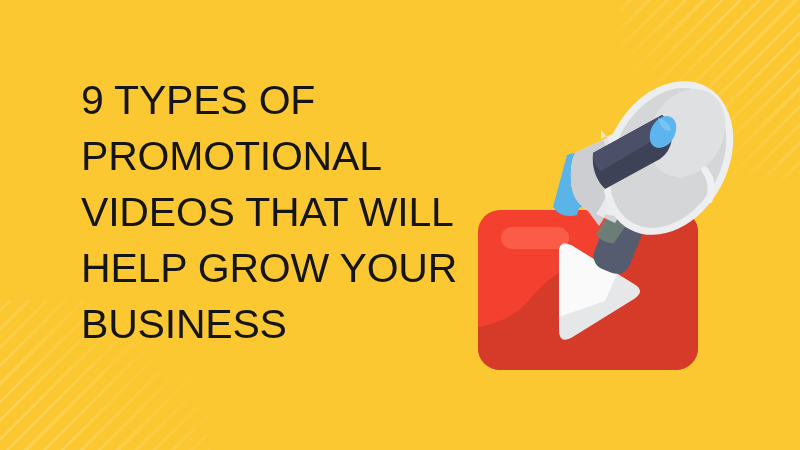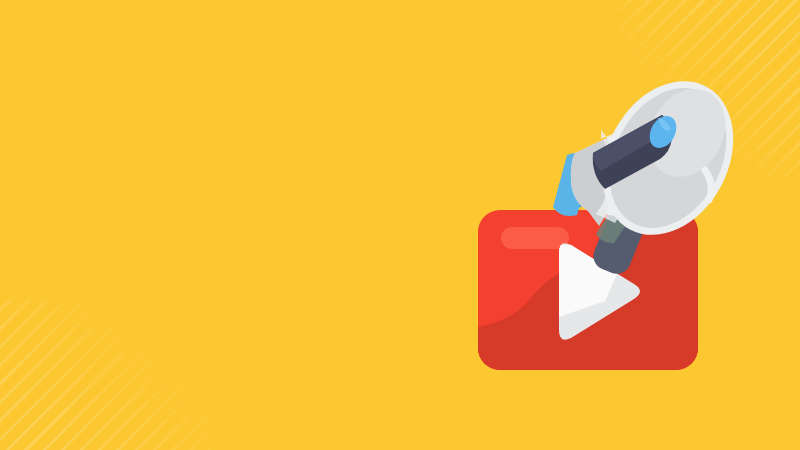--- a/index.html
+++ b/index.html
@@ -77,20 +77,25 @@
   .illustration svg { display: block; width: 100%; height: 100%; }
 </style>
 </head>
 <body>
 
 <div class="canvas" style="background: rgb(252, 200, 49);">
 
   <div class="stripes stripes-tr"></div>
   <div class="stripes stripes-bl"></div>
 
+  <h1 class="headline" style="color: rgb(21, 21, 21);">9 TYPES OF
+PROMOTIONAL
+VIDEOS THAT WILL
+HELP GROW YOUR
+BUSINESS</h1>
 
   <div class="illustration">
     <svg viewBox="0 0 330 340" xmlns="http://www.w3.org/2000/svg">
       <defs>
         <clipPath id="cardClip">
           <rect x="23" y="155" width="220" height="160" rx="22" ry="22"></rect>
         </clipPath>
         <clipPath id="coneClip">
           <ellipse cx="213" cy="103" rx="58" ry="79" transform="rotate(28 213 103)"></ellipse>
         </clipPath>

